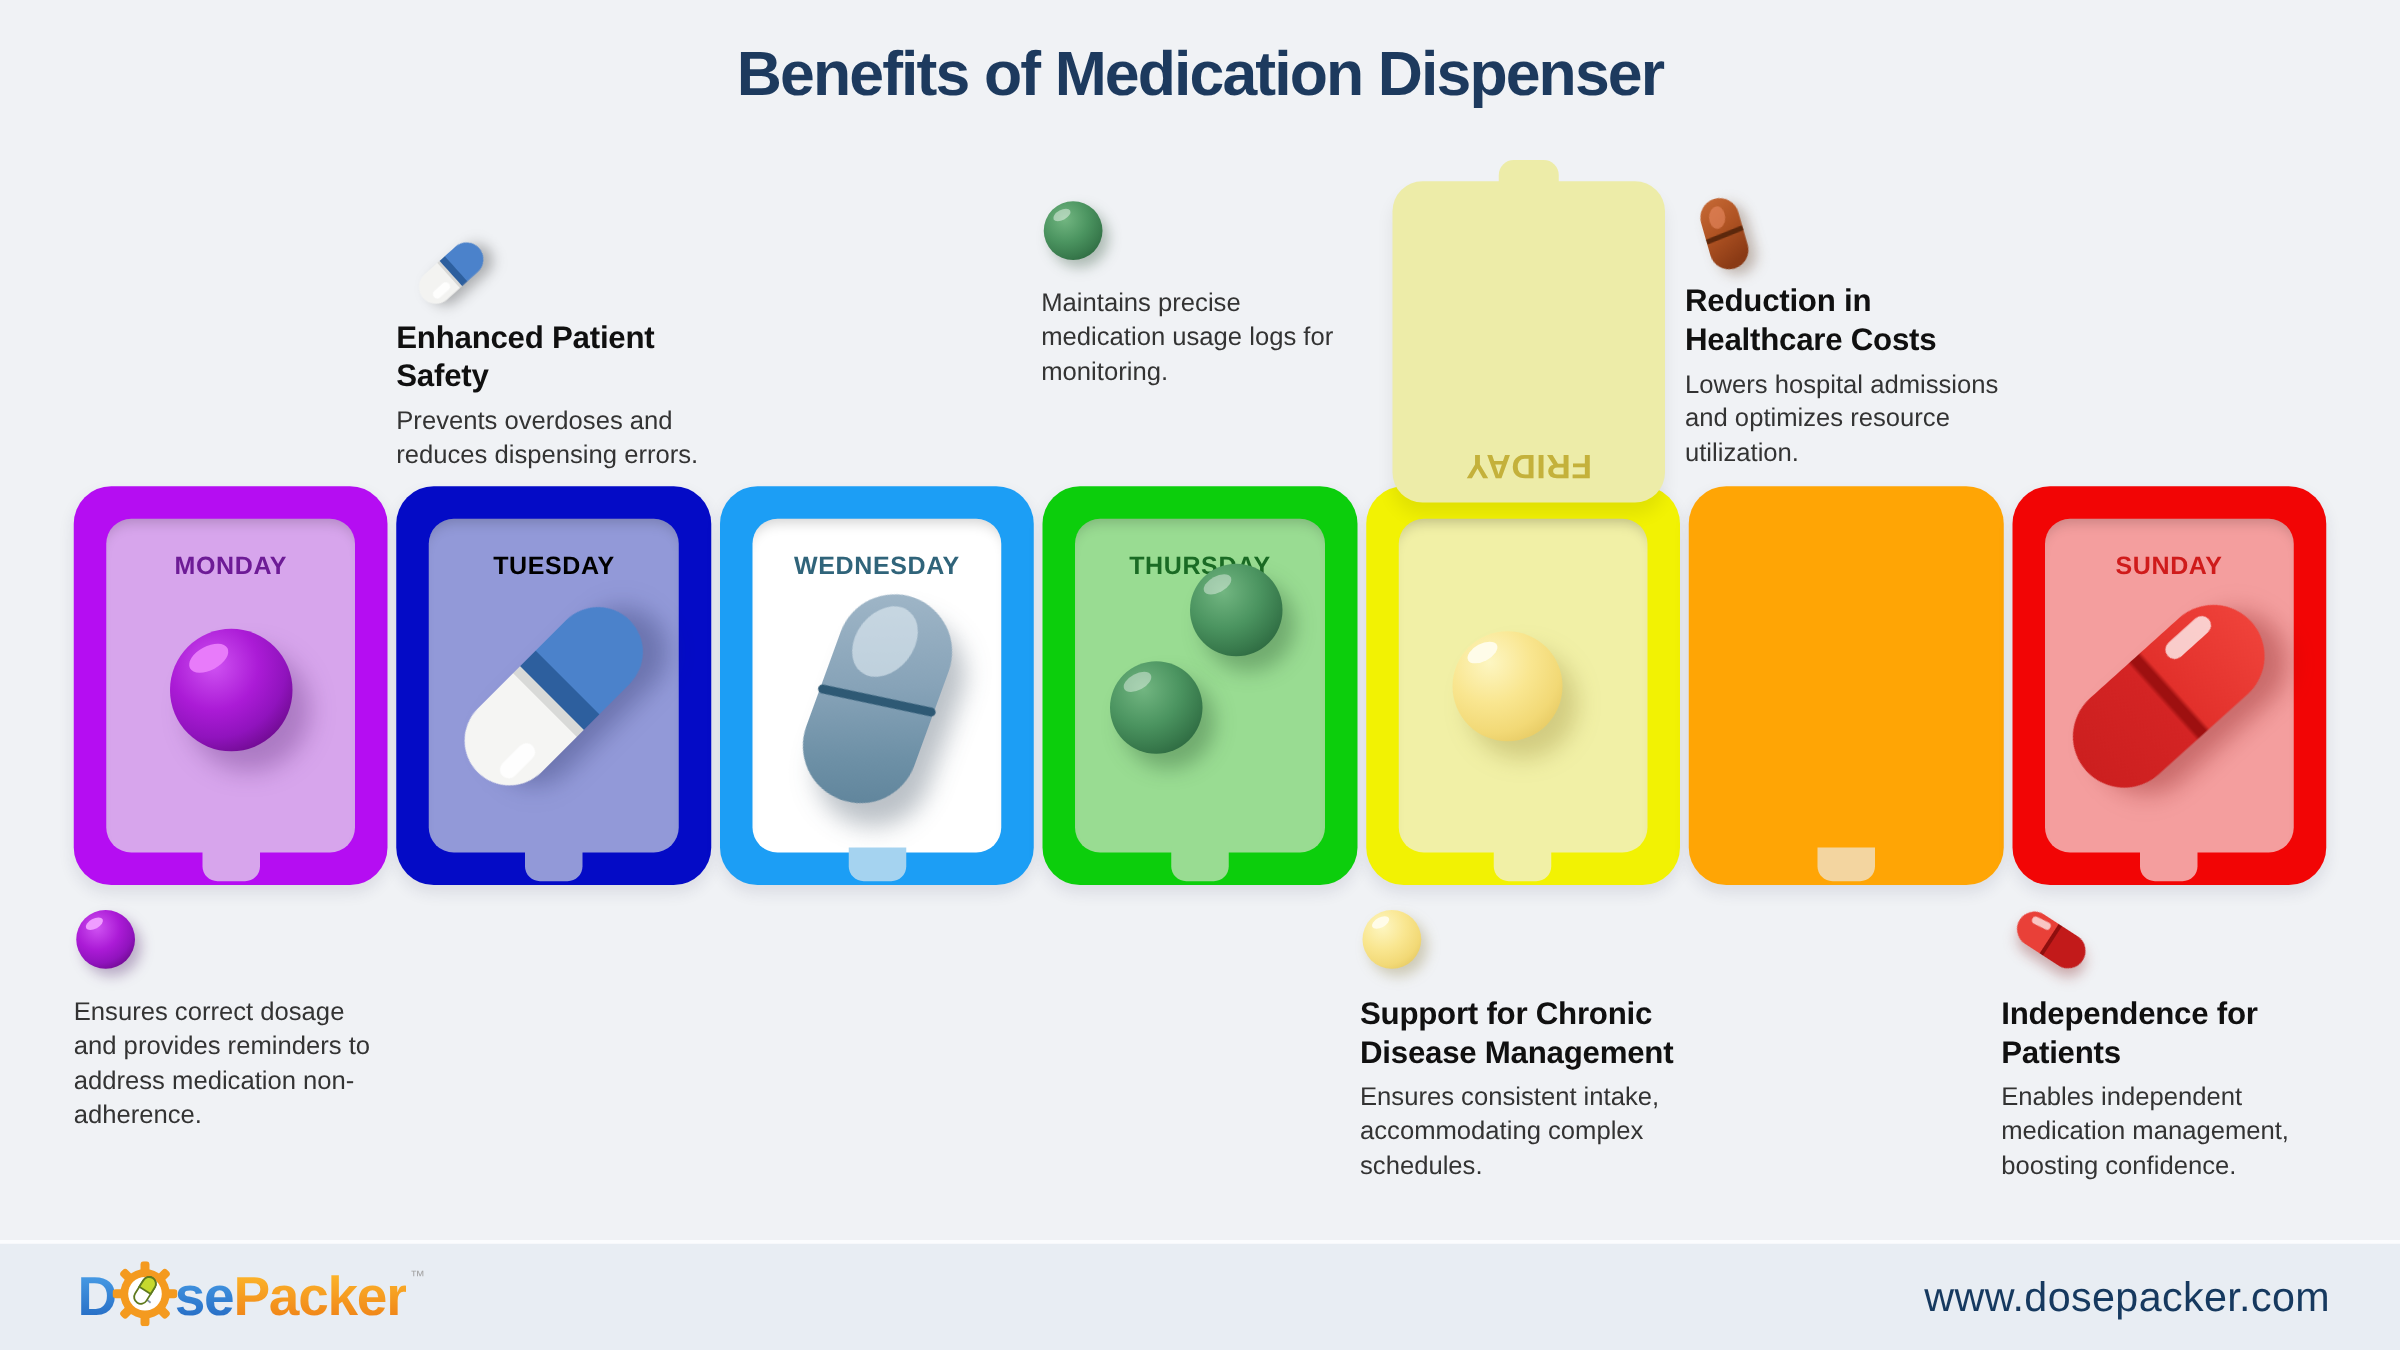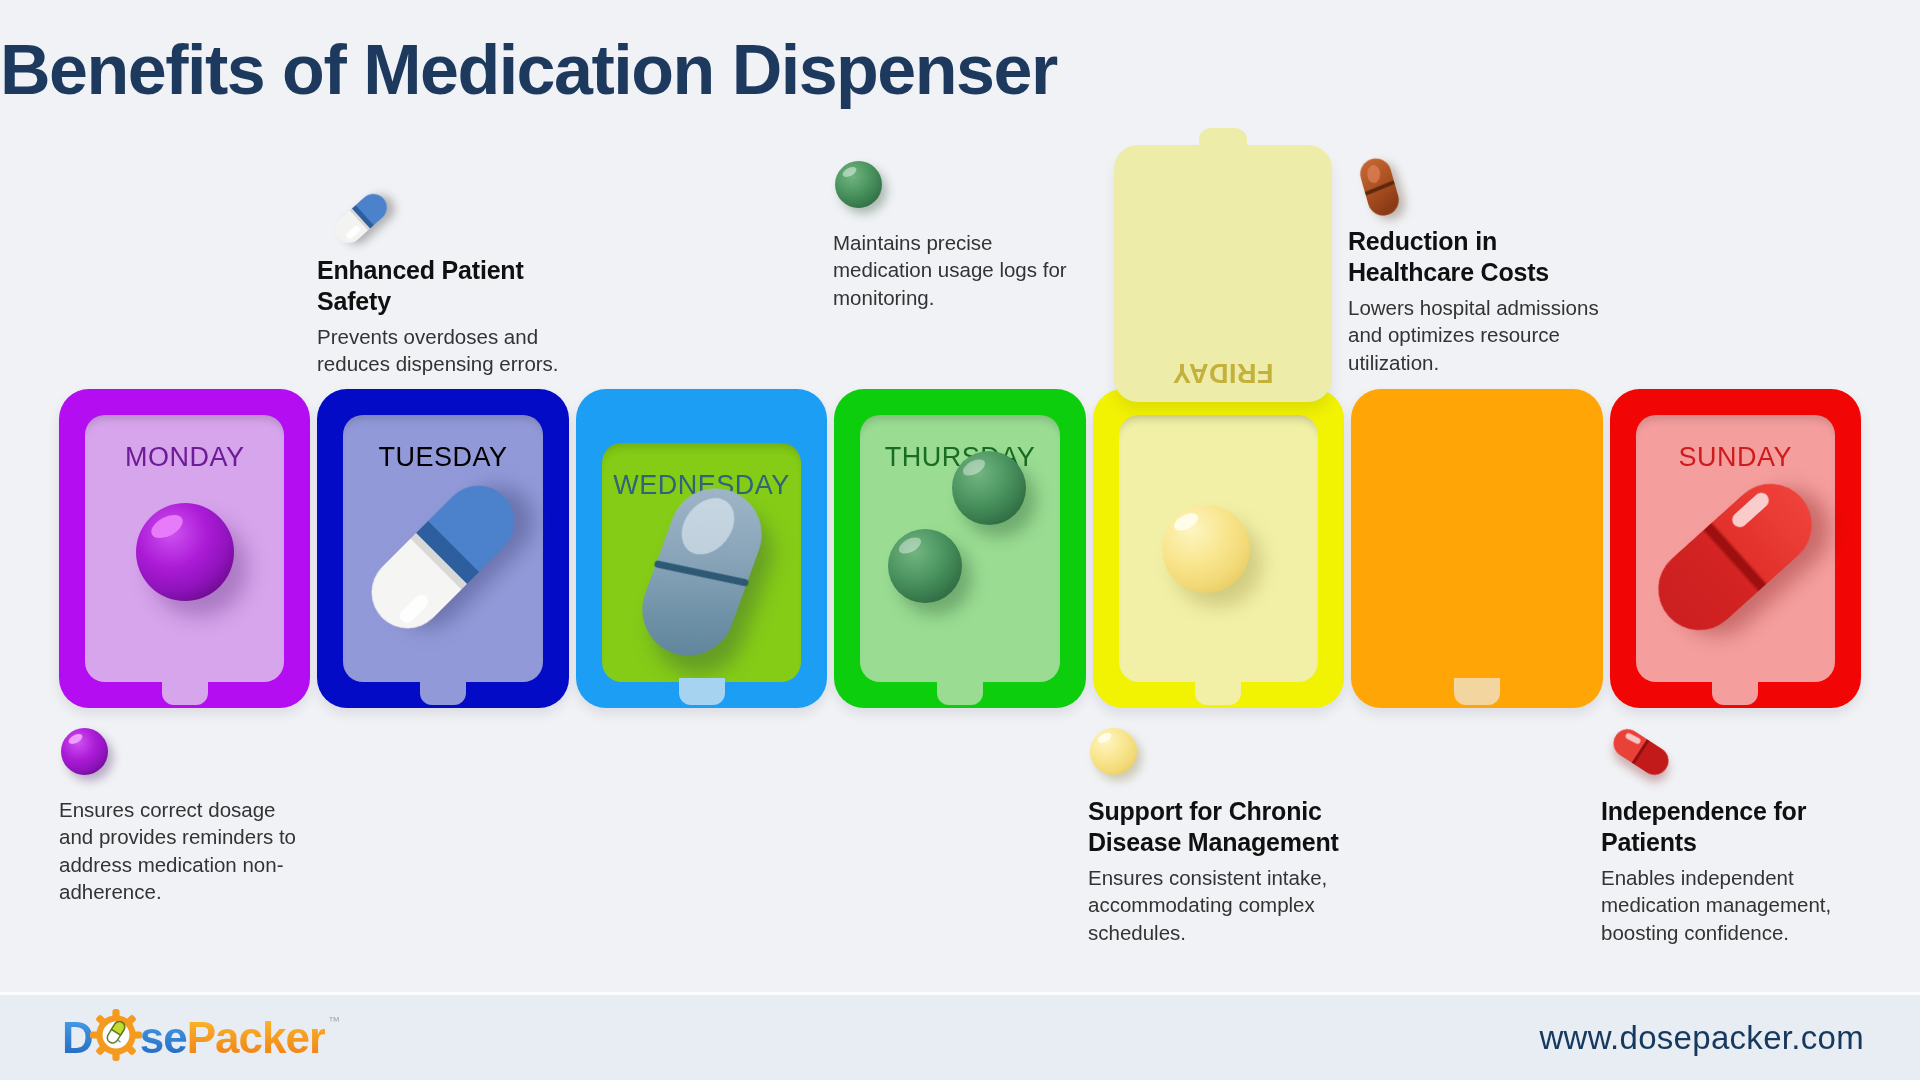--- a/index.html
+++ b/index.html
@@ -1,22 +1,22 @@
 <!DOCTYPE html>
 <html><head>
 <meta charset="utf-8">
 <style>
   * { margin:0; padding:0; box-sizing:border-box; }
   html,body { width:1920px; height:1080px; overflow:hidden; }
   body { font-family:"Liberation Sans", sans-serif; background:#f0f2f5; position:relative; }
   .stage { position:absolute; inset:0; }
 
   
-  .title { position:absolute; top:30px; left:0; width:100%; 
-           font-size:70px; font-weight:700; letter-spacing:-1.5px; color:#1d3a5e; }
+  .title { position:absolute; top:30px; left:0; width:100%; text-align:center;
+           font-size:50px; font-weight:700; letter-spacing:-1.5px; color:#1d3a5e; }
 
   
   .block { position:absolute; }
   .icon-wrap { position:relative; height:66px; margin-bottom:6px; }
   .b-head { font-weight:700; font-size:25px; line-height:1.22; color:#101010;
             letter-spacing:-0.2px; white-space:pre-line; margin-bottom:7px; }
   .b-body { font-size:20.5px; line-height:1.33; color:#333; white-space:pre-line; }
 
   .blk-t1 { left:317px;  top:183px; width:266px; }
   .blk-t2 { left:833px;  top:157px; width:266px; }
@@ -81,21 +81,21 @@
       border-radius:6px; background:rgba(240,248,252,.75); }
 
   
   .days-row { position:absolute; left:59px; top:389px; width:1802px; height:319px;
               display:flex; gap:7px; z-index:2; }
   .day { position:relative; flex:1; border-radius:30px; box-shadow:0 6px 12px rgba(40,40,80,.10); }
   .panel { position:absolute; left:26px; right:26px; top:26px; bottom:26px; border-radius:20px;
            box-shadow:inset 0 9px 10px -6px rgba(0,0,0,.18); }
   .clasp { position:absolute; bottom:3px; left:50%; transform:translateX(-50%);
            width:46px; height:27px; border-radius:0 0 12px 12px; }
-  .day-label { margin-top:27px; text-align:center; font-size:27px; font-weight:400; letter-spacing:.5px; }
+  .day-label { margin-top:27px; text-align:center; font-size:20px; font-weight:700; letter-spacing:.5px; }
 
   
   .sphere-purple { width:98px; height:98px; left:50%; top:52%; transform:translate(-50%,-52%);
       background:radial-gradient(circle at 36% 30%, #cf52f2 0%, #ab1bd6 38%, #9013bd 62%, #62077e 88%);
       filter:drop-shadow(14px 16px 10px rgba(60,10,90,.28)); }
   .sphere-purple::after { width:34px; height:19px; top:14px; left:14px; background:#e87bfa; }
 
   .capsule-tue { width:172px; height:72px; border-radius:36px; left:50%; top:53%;
       transform:translate(-50%,-50%) rotate(-45deg);
       background:linear-gradient(90deg,#f5f5f3 0 44%,#d8d9d7 44% 49%,#2d5f9e 49% 59%,#4b82cb 59% 100%);
@@ -219,21 +219,21 @@
 
     <div class="day" style="background: rgb(4, 11, 198);">
       <div class="panel" style="background: rgb(146, 153, 216);">
         <div class="day-label" style="color: #000000;">TUESDAY</div>
         <div class="pill capsule-tue"></div>
       </div>
       <div class="clasp" style="background: rgb(146, 153, 216);"></div>
     </div>
 
     <div class="day" style="background: rgb(28, 158, 245);">
-      <div class="panel" style="background: #84cc16; margin-top: 28px;">
+      <div class="panel" style="background: #ffffff;">
         <div class="day-label" style="color: rgb(48, 100, 122);">WEDNESDAY</div>
         <div class="pill tablet-wed"></div>
       </div>
       <div class="clasp" style="background: rgb(165, 211, 240);"></div>
     </div>
 
     <div class="day" style="background: rgb(12, 206, 12);">
       <div class="panel" style="background: rgb(153, 220, 146);">
         <div class="day-label" style="color: rgb(26, 107, 36);">THURSDAY</div>
         <div class="pill sphere sphere-green th-1"></div>

